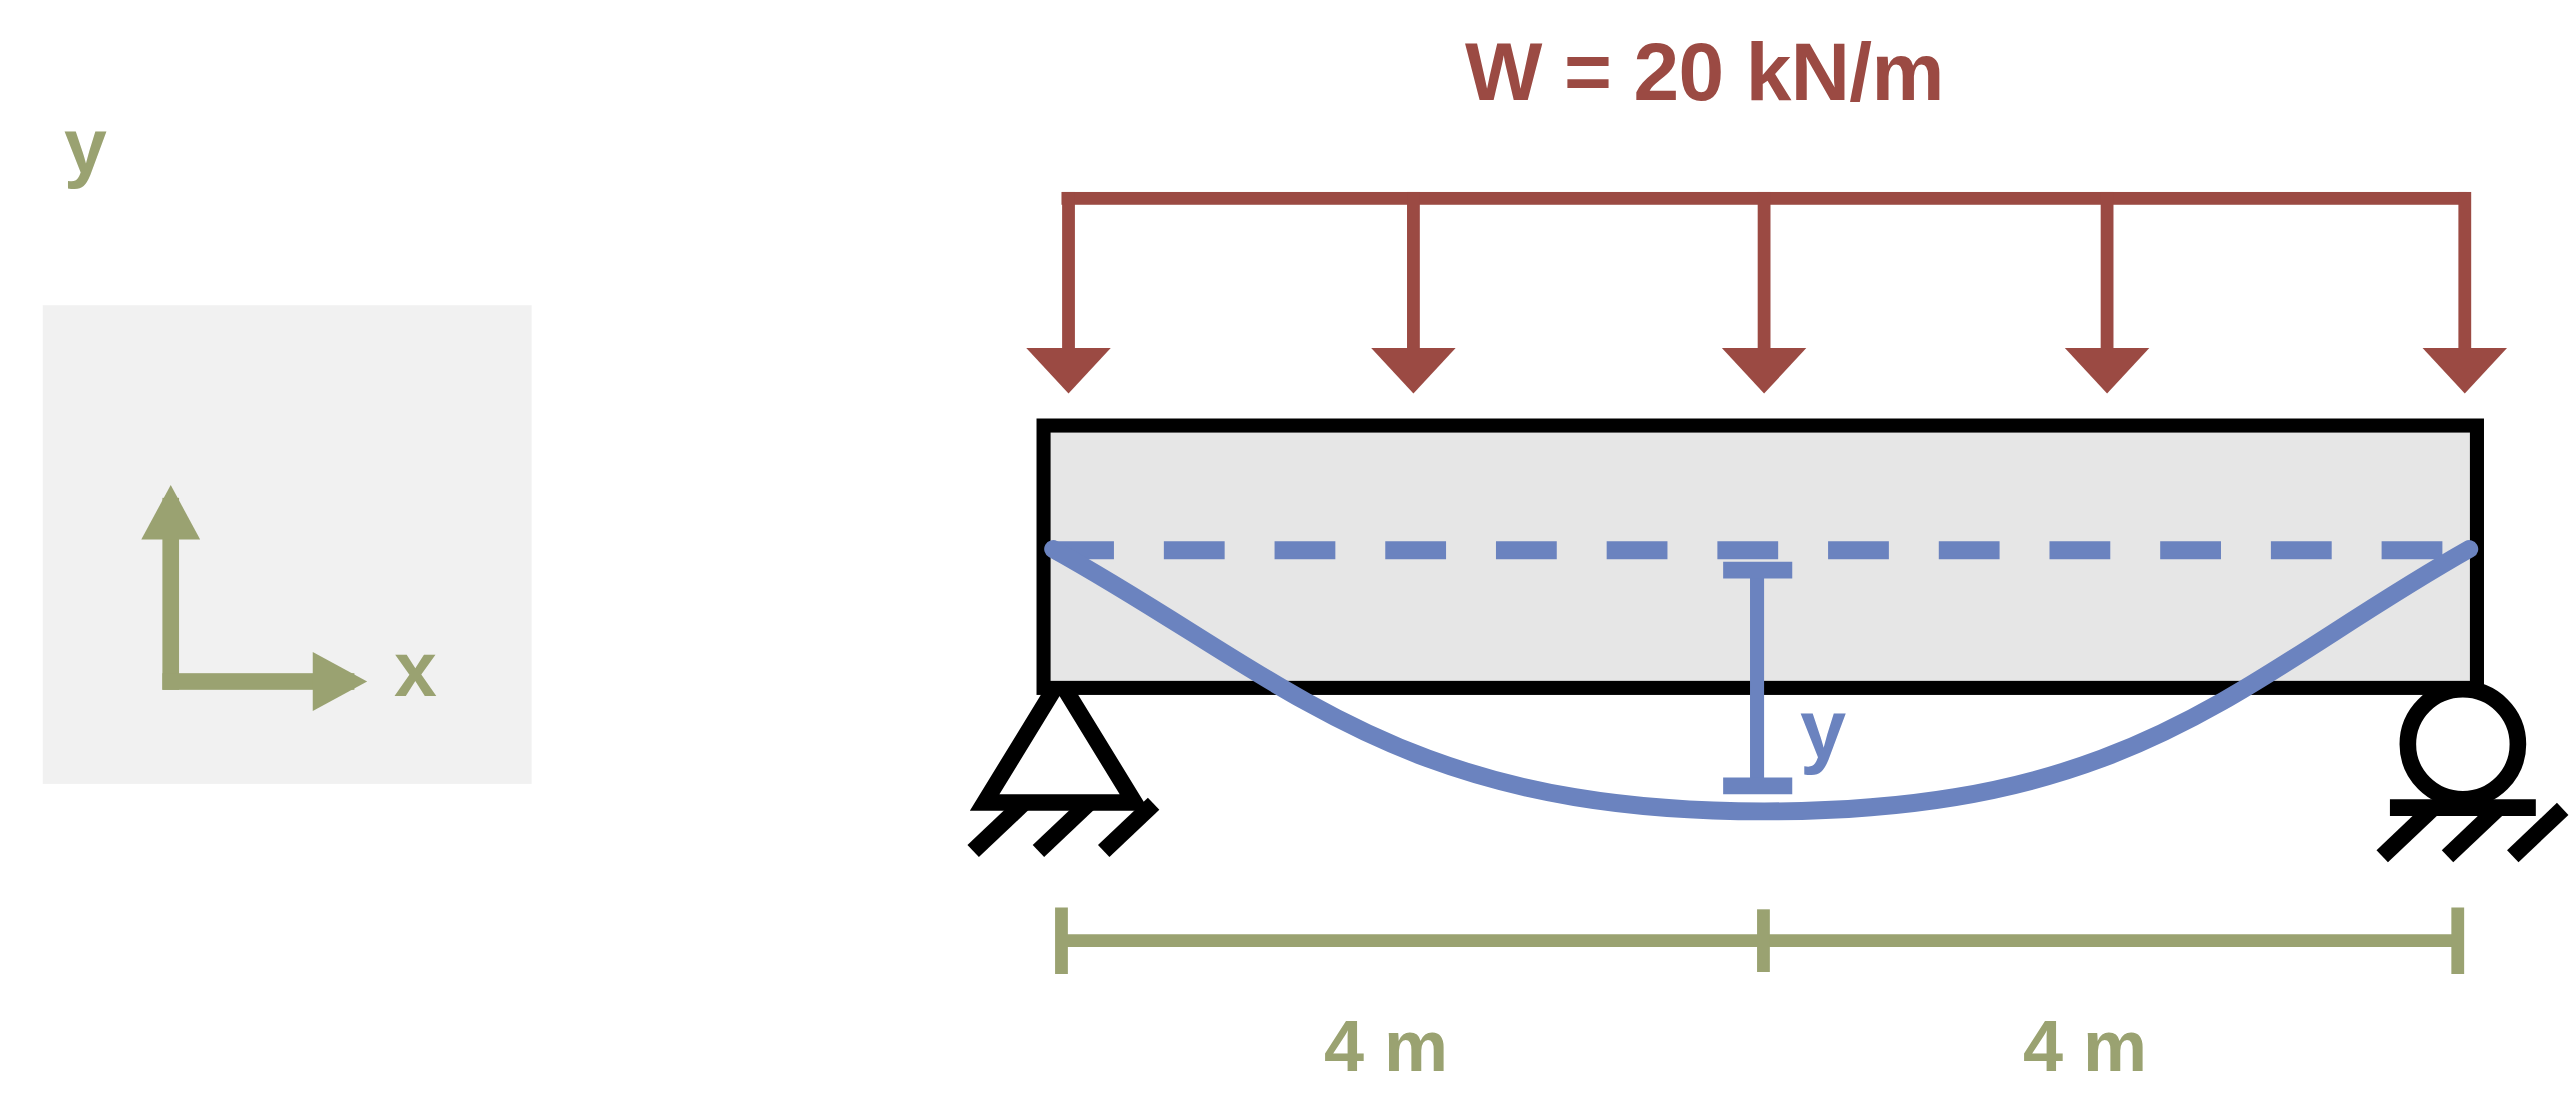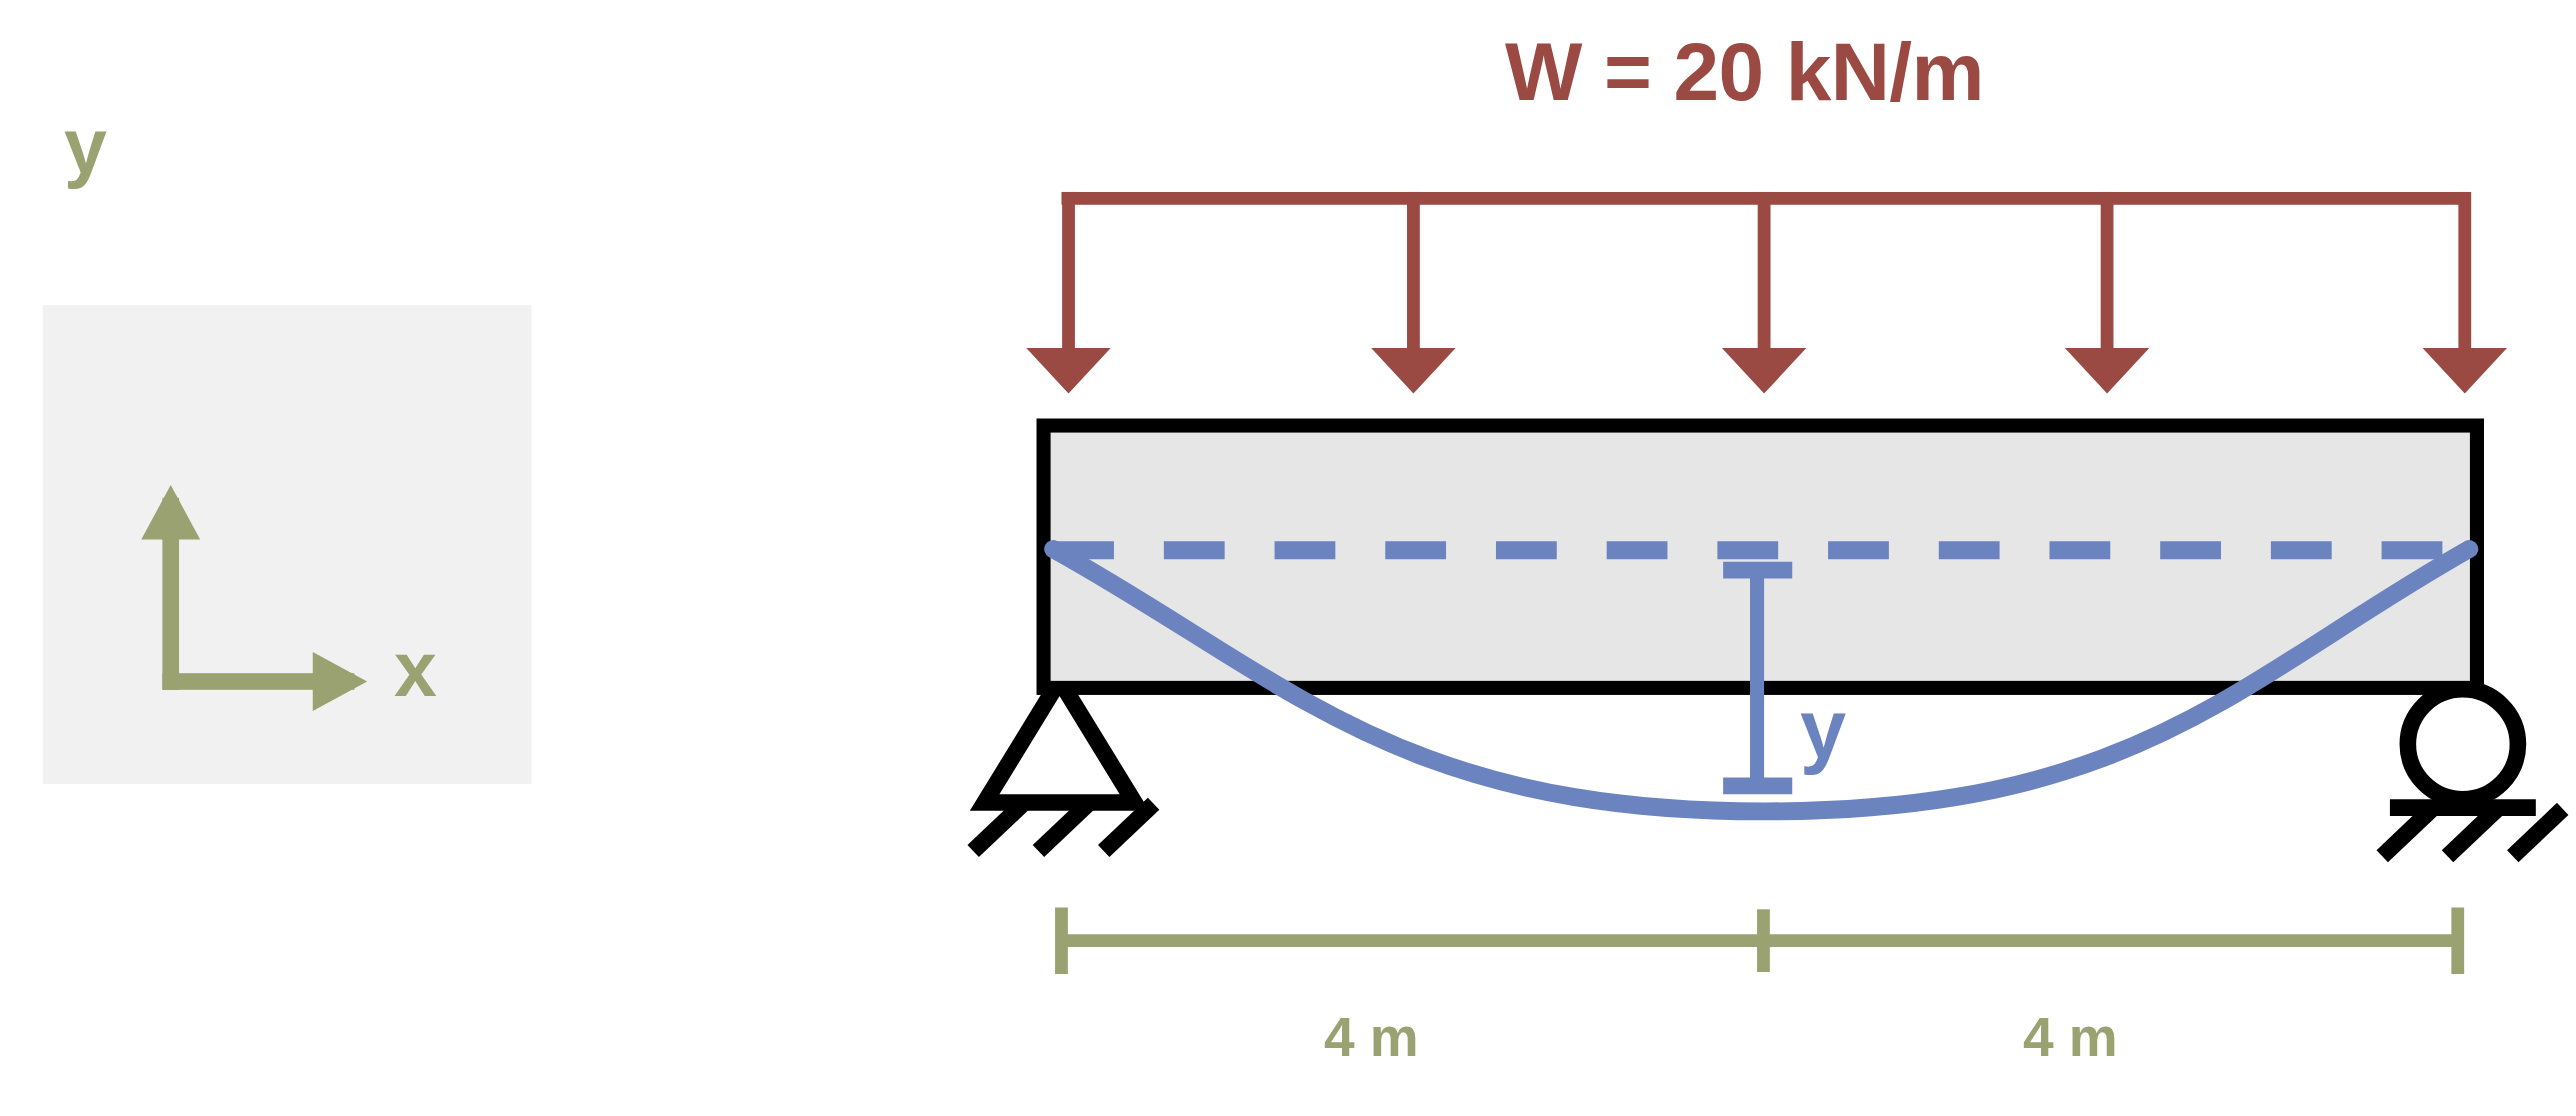--- a/index.html
+++ b/index.html
@@ -33,21 +33,21 @@
     line-height: 1;
   }
   #load-label {
     font-size: 82px;
     letter-spacing: -0.6px;
   }
   #axis-y-label, #axis-x-label {
     font-size: 77px;
   }
   .dim-label {
-    font-size: 55px;
+    font-size: 72px;
   }
   #deflection-label {
     font-size: 83px;
   }
 </style>
 </head>
 <body>
 
 <div id="canvas">
 
@@ -137,21 +137,21 @@
     </g>
 
     <g>
       <line x1="1658" y1="1470" x2="3840" y2="1470" stroke="#9AA271" stroke-width="20"></line>
       <line x1="1658" y1="1418" x2="1658" y2="1522" stroke="#9AA271" stroke-width="20"></line>
       <line x1="2755" y1="1421" x2="2755" y2="1519" stroke="#9AA271" stroke-width="20"></line>
       <line x1="3840" y1="1418" x2="3840" y2="1522" stroke="#9AA271" stroke-width="20"></line>
     </g>
   </svg>
 
-  <div class="txt" id="load-label" style="left:1465px; top:31px; color:#9B4A43;margin-left:40px;">W = 20 kN/m</div>
+  <div class="txt" id="load-label" style="left:1465px; top:31px; color:#9B4A43;">W = 20 kN/m</div>
 
   <div class="txt" id="deflection-label" style="left:1800px; top:688px; color:#6B83BF;">y</div>
 
   <div class="txt dim-label" style="left:1324px; top:1010px; color:#9AA271;">4 m</div>
 
   <div class="txt dim-label" style="left:2023px; top:1010px; color:#9AA271;">4 m</div>
 
 </div>
 
 

